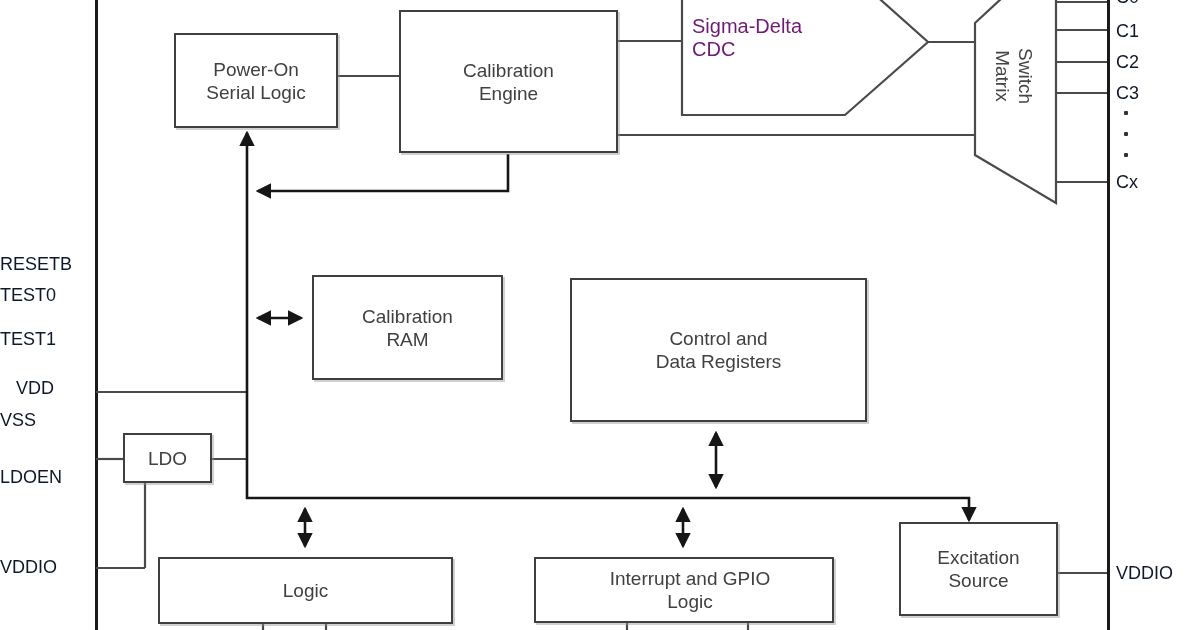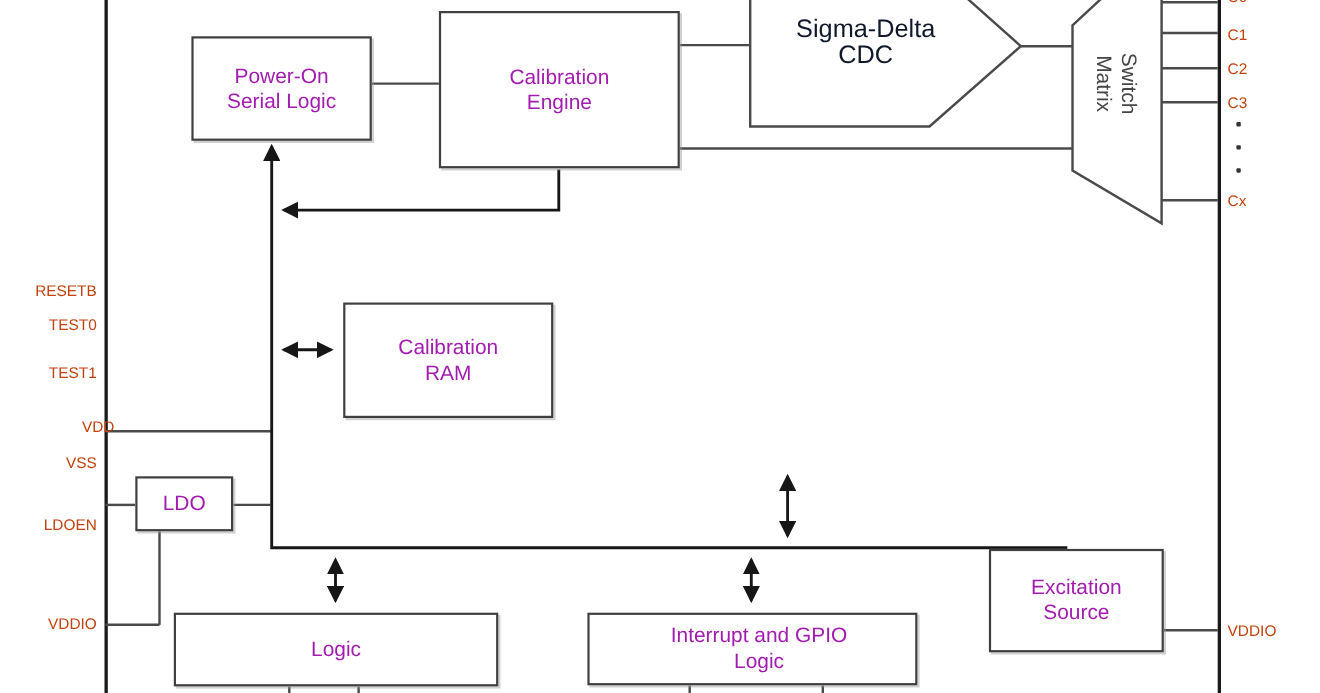--- a/index.html
+++ b/index.html
@@ -4,30 +4,30 @@
 <style>
   html,body{margin:0;padding:0;background:#ffffff;}
   .stage{
     position:relative;width:1200px;height:630px;overflow:hidden;
     background:#ffffff;font-family:"Liberation Sans",sans-serif;
   }
   .wires{position:absolute;left:0;top:0;}
   .block{
     position:absolute;box-sizing:border-box;border:2px solid #3f3f3f;background:#ffffff;
     display:flex;flex-direction:column;align-items:center;justify-content:center;
-    font-size:19px;line-height:23px;color:#a21caf;text-align:center;
+    font-size:19px;line-height:23px;color:#404040;text-align:center;
     box-shadow:2px 2px 0 rgba(150,150,150,0.45);
   }
   .shape-label{
-    position:absolute;font-size:23px;line-height:23px;color:#0f172a;text-align:center;
+    position:absolute;font-size:20px;line-height:23px;color:#701a75;
   }
   .pin-label{
-    position:absolute;font-size:14px;line-height:22px;color:#c2410c;white-space:nowrap;
+    position:absolute;font-size:18px;line-height:22px;color:#0f172a;white-space:nowrap;
   }
-  .pin-left{width:88px;left:0;text-align:right;}
+  .pin-left{width:88px;left:0;}
   .pin-right{left:1116px;text-align:left;}
   .rot-wrap{
     position:absolute;left:959px;top:21px;width:110px;height:110px;
     display:flex;align-items:center;justify-content:center;
   }
   .rot-text{
     transform:rotate(90deg);font-size:19px;line-height:23px;color:#454545;text-align:center;
     white-space:nowrap;
   }
   .dot{
@@ -92,35 +92,39 @@
   <div class="block" style="left:399px;top:10px;width:219px;height:143px;">
     <span>Calibration</span>
     <span>Engine</span>
   </div>
 
   <div class="block" style="left:312px;top:275px;width:191px;height:105px;">
     <span>Calibration</span>
     <span>RAM</span>
   </div>
 
+  <div class="block" style="left:570px;top:278px;width:297px;height:144px;">
+    <span>Control and</span>
+    <span>Data Registers</span>
+  </div>
 
   <div class="block" style="left:123px;top:433px;width:89px;height:50px;text-align:center;">
     <span>LDO</span>
   </div>
 
   <div class="block" style="left:158px;top:557px;width:295px;height:67px;">
     <span>Logic</span>
   </div>
 
   <div class="block" style="left:534px;top:557px;width:300px;height:66px;padding-left:12px;">
     <span>Interrupt and GPIO</span>
     <span>Logic</span>
   </div>
 
-  <div class="block" style="left:899px;top:499px;width:159px;height:94px;">
+  <div class="block" style="left:899px;top:522px;width:159px;height:94px;">
     <span>Excitation</span>
     <span>Source</span>
   </div>
 
   <div class="shape-label" style="left:692px;top:15px;width:190px;">
     <div>Sigma-Delta</div>
     <div>CDC</div>
   </div>
 
   <div class="rot-wrap">

